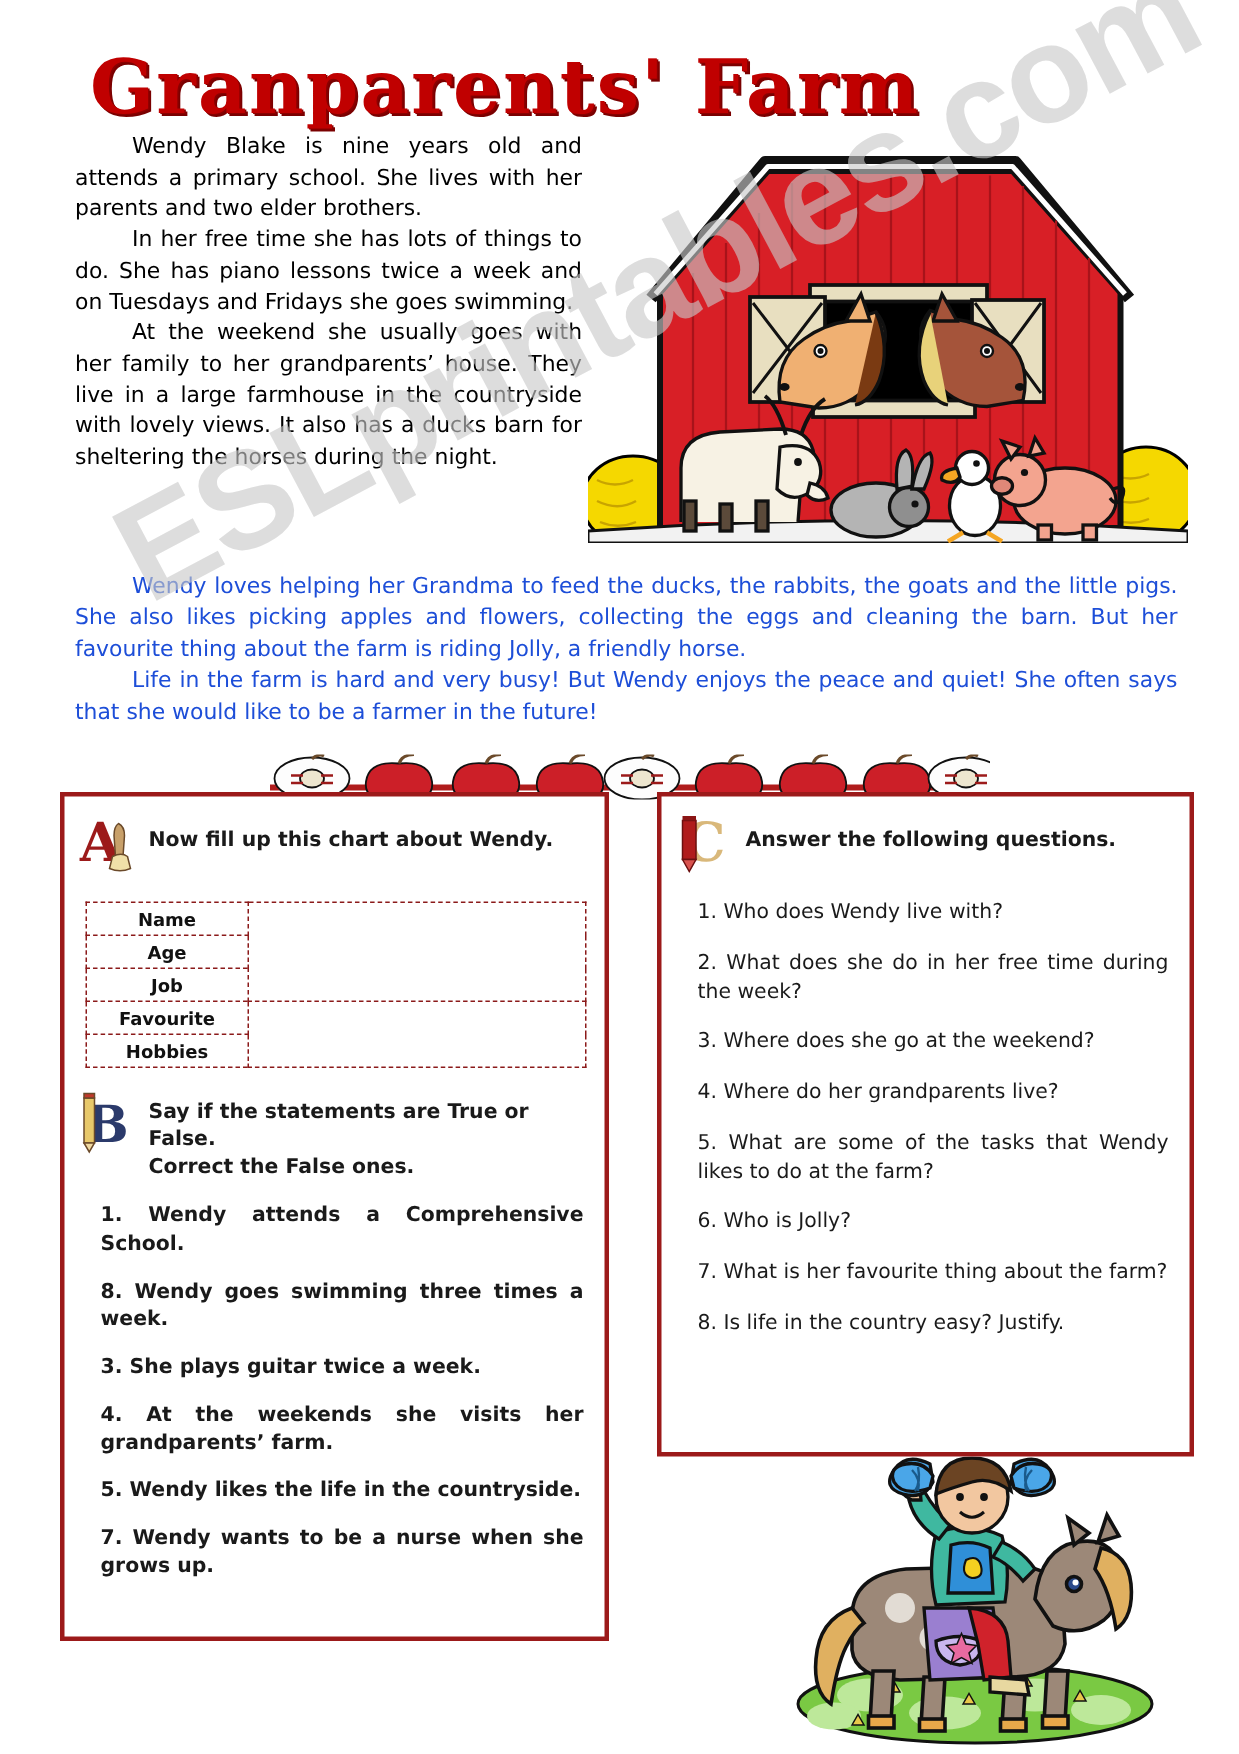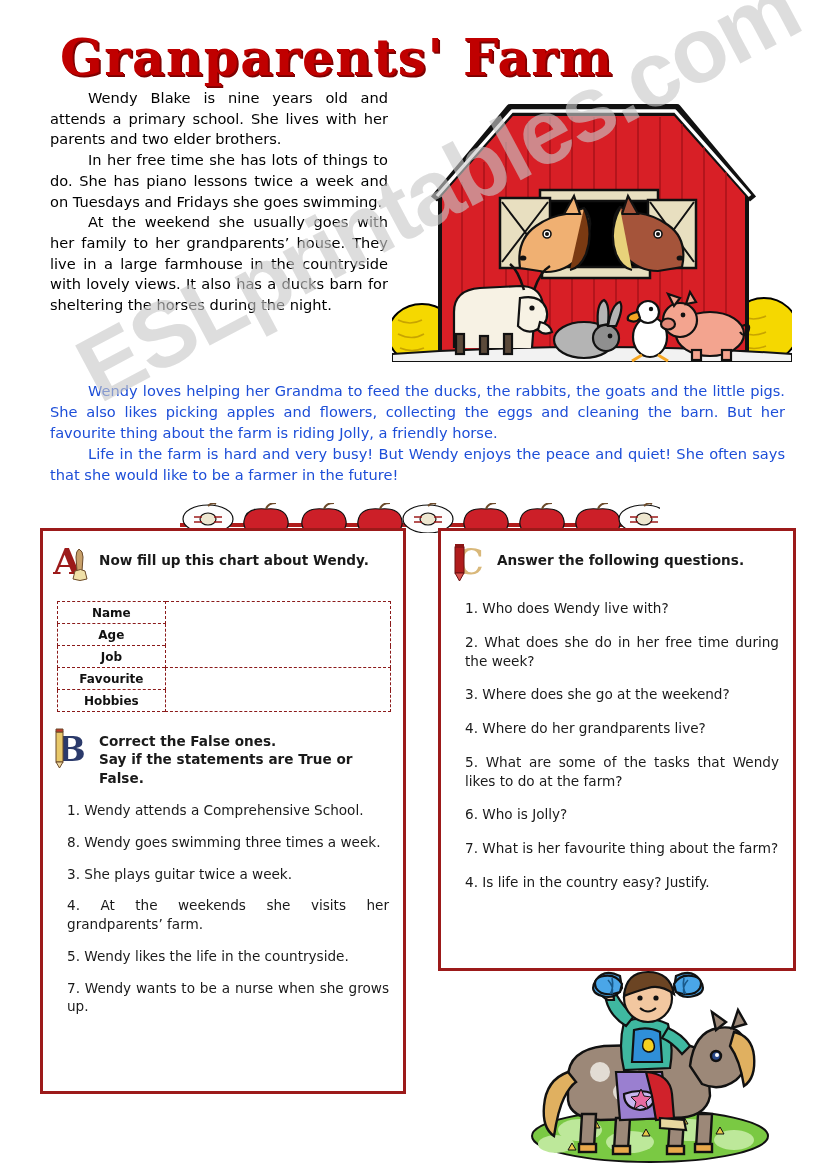--- a/index.html
+++ b/index.html
@@ -285,26 +285,26 @@
     <div class="ex-head" style="padding-top:16px;">
       <div class="big-letter">
         <svg viewBox="0 0 42 44" width="42" height="44">
           <text x="4" y="33" font-family="DejaVu Serif, serif" font-size="34" font-weight="bold" fill="#2b3a6b">B</text>
           <rect x="3" y="4" width="7" height="30" fill="#e8c86a" stroke="#6b4a2a" stroke-width="1"></rect>
           <path d="M3 4 h7 v-3 h-7 z" fill="#c0392b" stroke="#6b4a2a" stroke-width="1"></path>
           <path d="M3 34 l3.5 6 l3.5 -6 z" fill="#f0d8a0" stroke="#6b4a2a" stroke-width="1"></path>
         </svg>
       </div>
       <div class="ex-instr two-line">
+        <div>Say if the statements are True or False.</div>
         <div>Correct the False ones.</div>
-        <div>Say if the statements are True or False.</div>
       </div>
     </div>
 
-    <div class="qlist" style="padding-top:14px;">
+    <div class="qlist" style="padding-top:14px;font-weight:bold;">
       <p class="q">1. Wendy attends a Comprehensive School.</p>
       <p class="q">8. Wendy goes swimming three times a week.</p>
       <p class="q">3. She plays guitar twice a week.</p>
       <p class="q">4. At the weekends she visits her grandparents’ farm.</p>
       <p class="q">5. Wendy likes the life in the countryside.</p>
       <p class="q">7. Wendy wants to be a nurse when she grows up.</p>
     </div>
   </div>
 
   <div class="panel panel-right">
@@ -321,21 +321,21 @@
     </div>
 
     <div class="qlist right" style="padding-top:14px;">
       <p class="q">1. Who does Wendy live with?</p>
       <p class="q">2. What does she do in her free time during the week?</p>
       <p class="q">3. Where does she go at the weekend?</p>
       <p class="q">4. Where do her grandparents live?</p>
       <p class="q">5. What are some of the tasks that Wendy likes to do at the farm?</p>
       <p class="q">6. Who is Jolly?</p>
       <p class="q">7. What is her favourite thing about the farm?</p>
-      <p class="q">4. Is life in the country easy? Justify.</p>
+      <p class="q">8. Is life in the country easy? Justify.</p>
     </div>
   </div>
 
   <svg class="pony-art" viewBox="0 0 260 196">
 
     <ellipse cx="130" cy="168" rx="118" ry="26" fill="#7ac943" stroke="#111" stroke-width="2"></ellipse>
     <g fill="#bde89a" stroke="none">
       <ellipse cx="60" cy="162" rx="22" ry="11"></ellipse>
         <ellipse cx="110" cy="174" rx="24" ry="11"></ellipse>
       <ellipse cx="170" cy="162" rx="22" ry="11"></ellipse>

